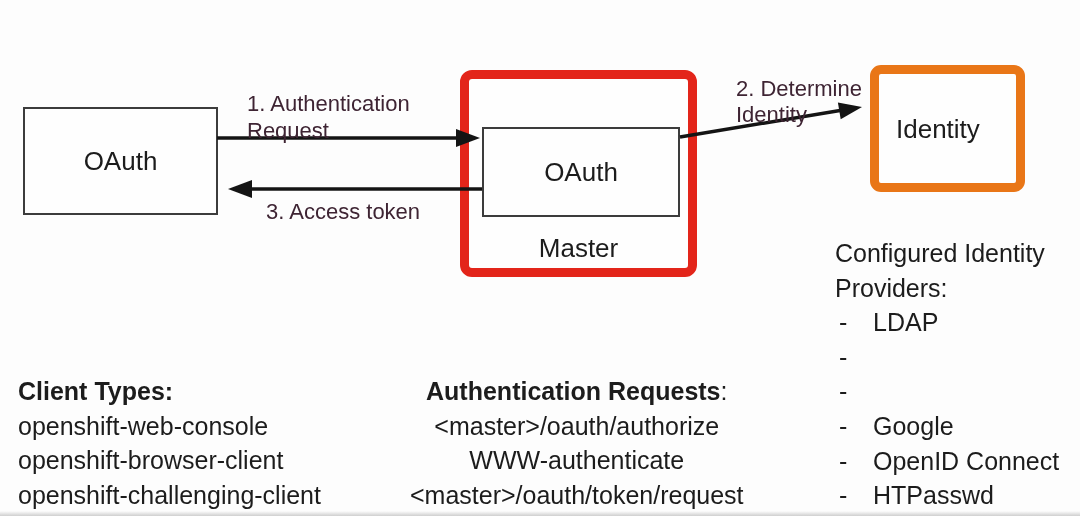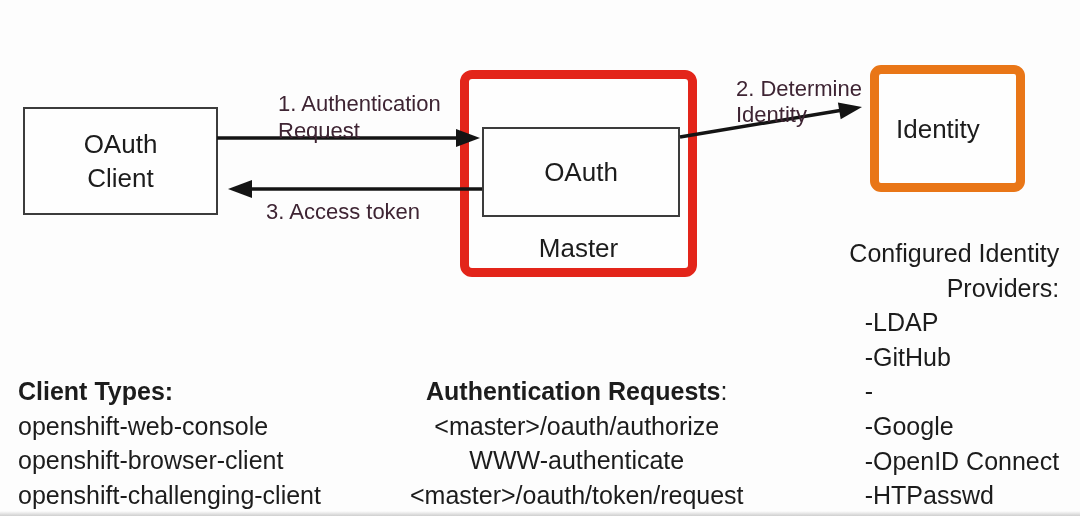--- a/index.html
+++ b/index.html
@@ -53,28 +53,28 @@
     padding-left: 17px;
     font-size: 26px; line-height: 36px; z-index: 2;
   }
 
   .arrow-label {
     position: absolute; z-index: 4;
     font-size: 22px; line-height: 27px;
     color: var(--arrow_label, #3e2433);
     white-space: nowrap;
   }
-  .label-1 { left: 278px; top: 90px; }
+  .label-1 { left: 247px; top: 90px; }
   .label-2 { left: 736px; top: 76px; line-height: 26px; }
   .label-3 { left: 266px; top: 198px; }
 
   .text-col { position: absolute; font-size: 25px; line-height: 34.6px; white-space: nowrap; z-index: 2; }
   .col-client-types { left: 18px; top: 374px; }
   .col-auth-requests { left: 410px; top: 374px; text-align: center; }
-  .col-idp-list { left: 835px; top: 236px; text-align: right; }
+  .col-idp-list { left: 835px; top: 236px; }
   .col-header { font-weight: bold; }
   .col-header .colon { font-weight: normal; }
   .idp-row { display: flex; }
   .idp-dash { width: 38px; padding-left: 4px; box-sizing: border-box; }
 
   .bottom-band {
     position: absolute; left: 0; bottom: 0; width: 100%; height: 5px;
     background: linear-gradient(to bottom, rgba(205,205,205,0), #cfcfcf);
     z-index: 5;
   }
@@ -94,21 +94,20 @@
       <polygon points="228,189 252,180 252,198"></polygon>
     </g>
     <g>
       <line x1="680" y1="137" x2="843" y2="110" stroke-width="3.4"></line>
       <polygon points="862,107 840.7,119.2 837.9,102.4"></polygon>
     </g>
   </svg>
 
   <div class="box client-box">
     <div>OAuth</div>
-    <div>Client</div>
   </div>
 
   <div class="box master-box">
     <div class="master-label">Master</div>
   </div>
 
   <div class="box server-box">
     <div>OAuth</div>
   </div>
 
@@ -144,21 +143,20 @@
 
   <div class="text-col col-idp-list">
     <div>Configured Identity</div>
     <div>Providers:</div>
     <div class="idp-row">
       <span class="idp-dash">-</span>
         <span>LDAP</span>
     </div>
     <div class="idp-row">
       <span class="idp-dash">-</span>
-        <span>GitHub</span>
     </div>
     <div class="idp-row">
       <span class="idp-dash">-</span>
     </div>
     <div class="idp-row">
       <span class="idp-dash">-</span>
         <span>Google</span>
     </div>
     <div class="idp-row">
       <span class="idp-dash">-</span>

